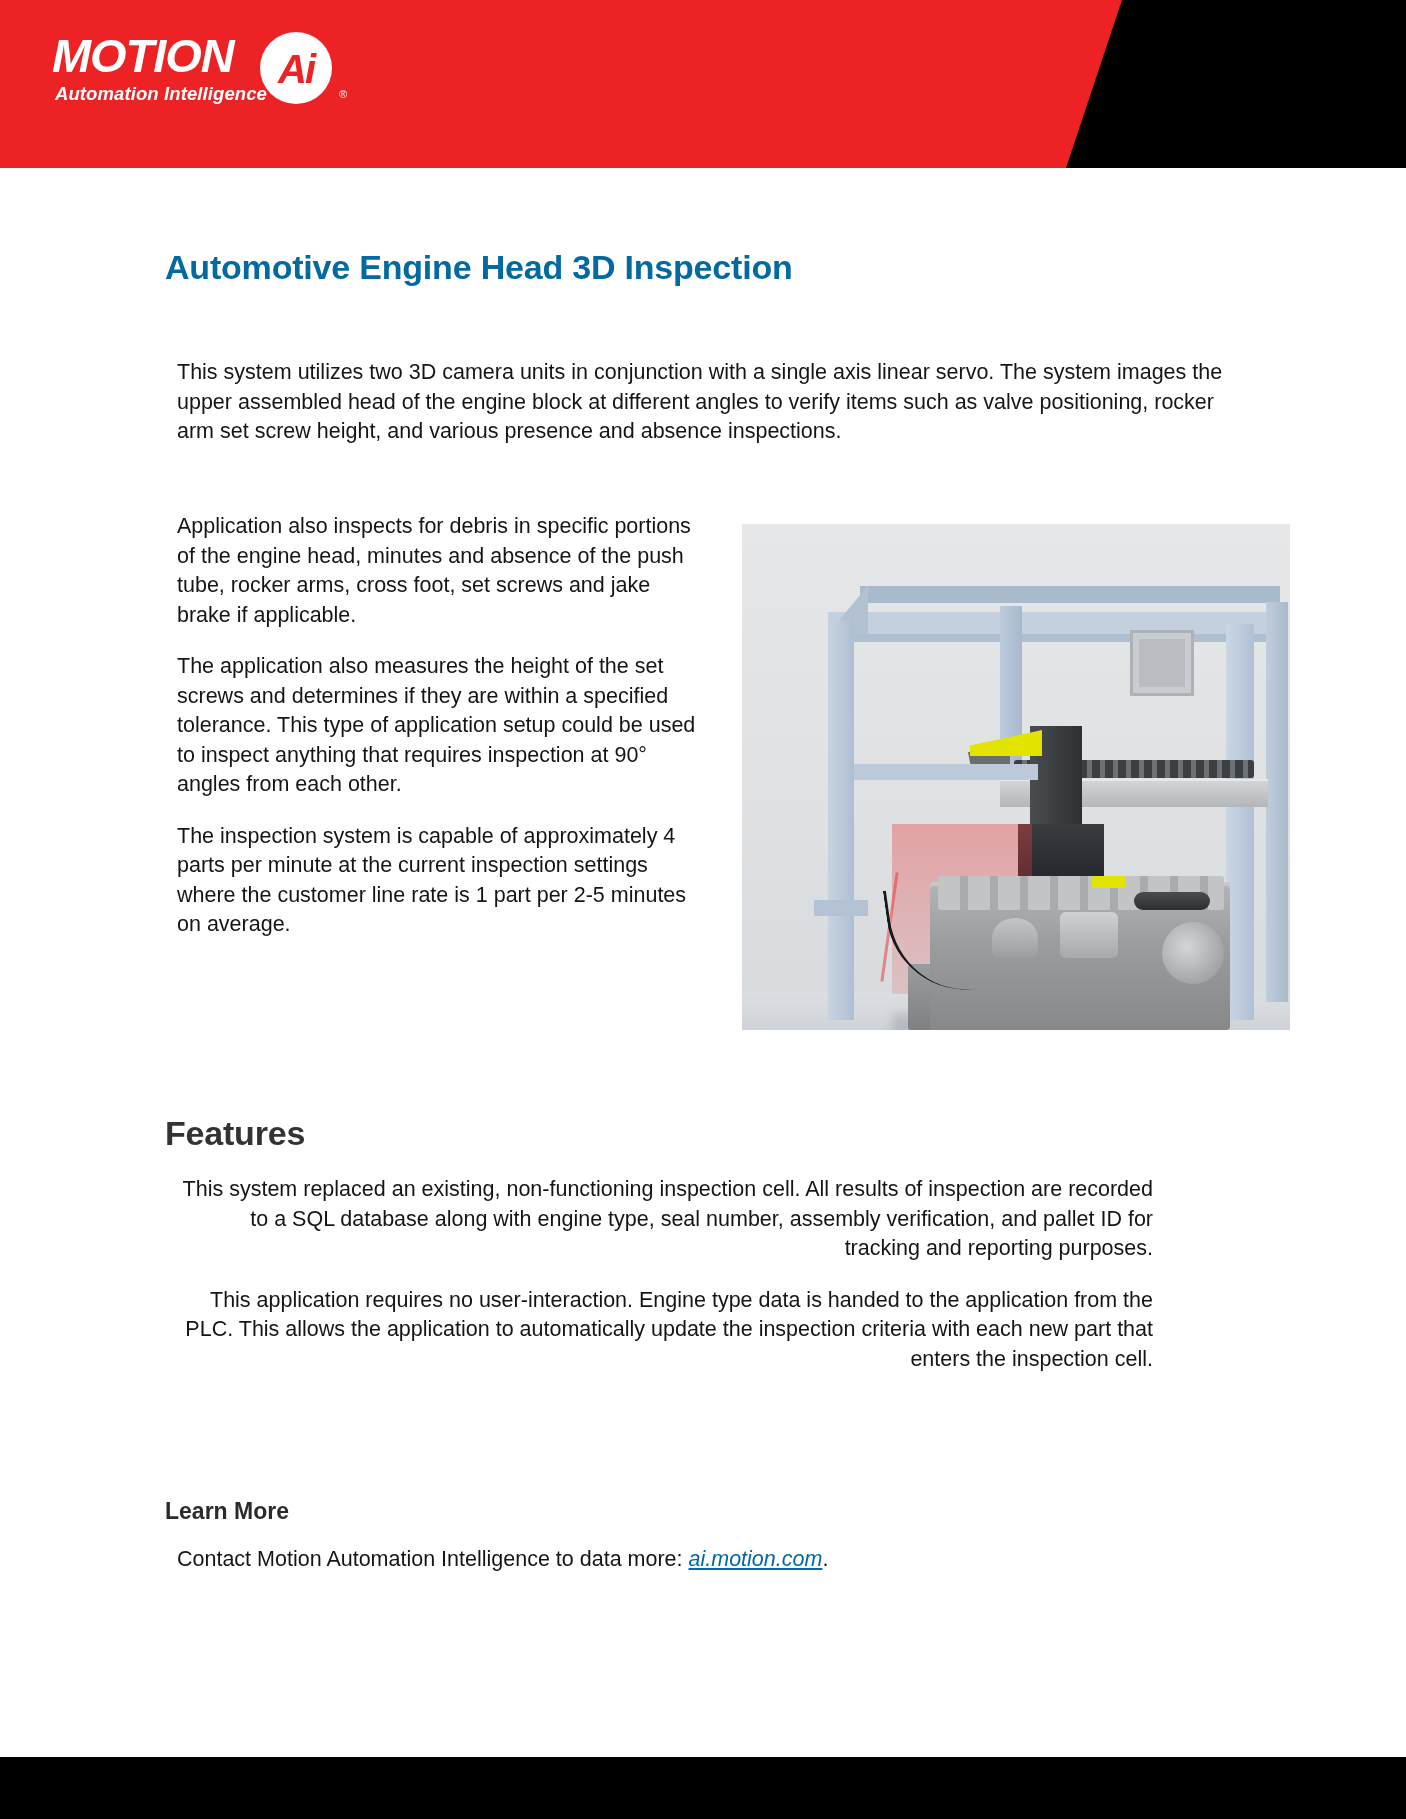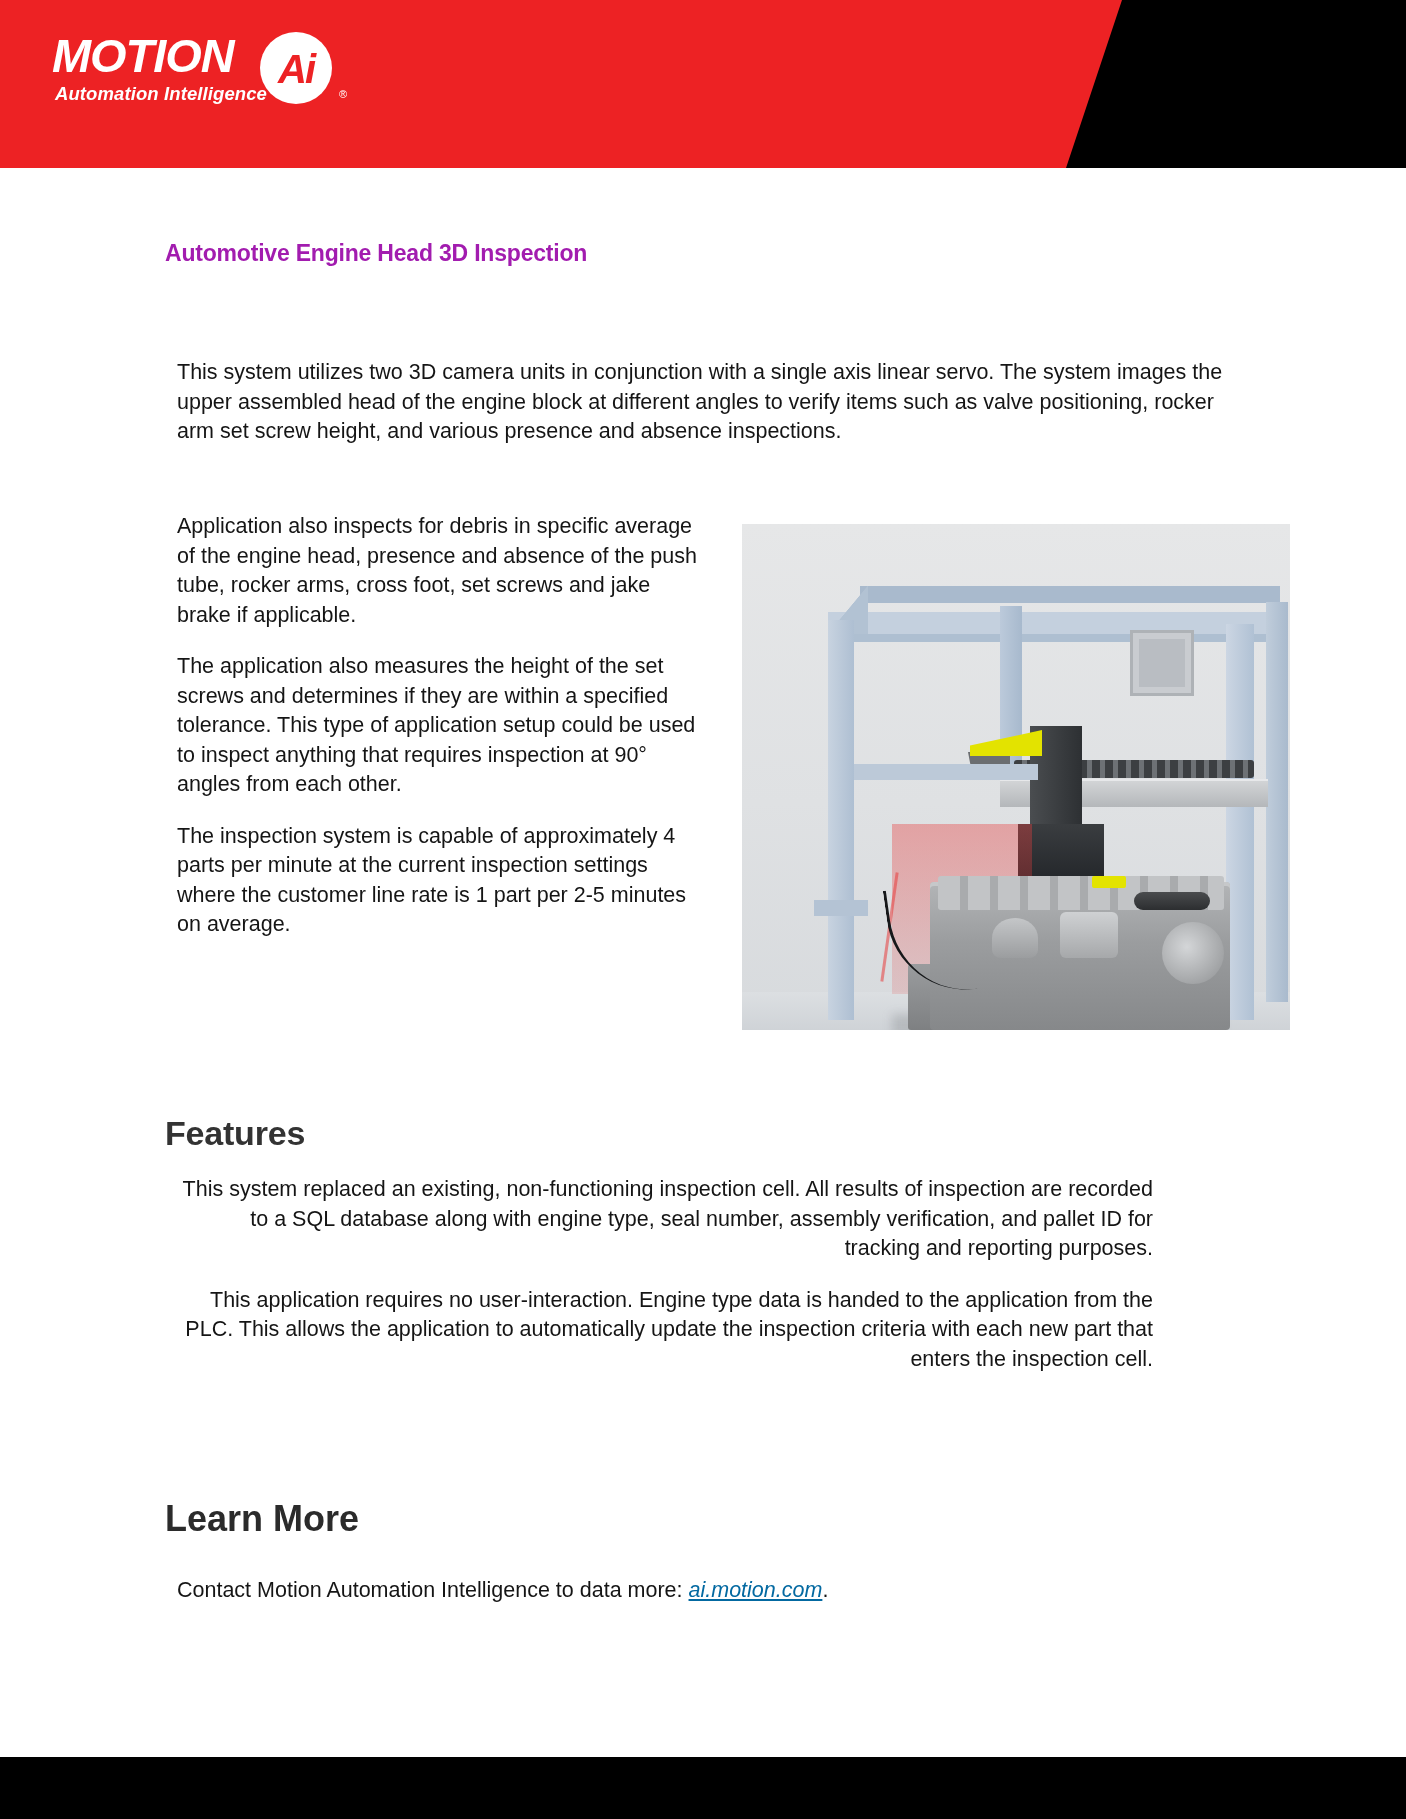--- a/index.html
+++ b/index.html
@@ -107,23 +107,23 @@
     left: 0;
     top: 168px;
     width: 1406px;
     height: 1586px;
   }
 
   .doc-title {
     position: absolute;
     left: 165px;
     top: 57px;
-    font-size: 23px;
-    font-weight: bold;
-    color: #a21caf;
+    font-size: 34px;
+    font-weight: bold;
+    color: #0369a1;
     letter-spacing: -0.2px;
     white-space: nowrap;
   }
 
   p.body-text {
     margin: 12px;
     font-size: 21.5px;
     line-height: 29.5px;
     color: #151515;
     text-align: left;
@@ -343,24 +343,24 @@
   .features p.body-text { margin-bottom: 22px; text-align: right; }
   .features p.body-text:last-child { margin-bottom: 0; }
 
   .learn-more {
     position: absolute;
     left: 165px;
     top: 1330px;
     width: 1000px;
   }
   .h3 {
-    font-size: 36px;
+    font-size: 23px;
     font-weight: bold;
     color: #2b2b2b;
-    margin: 0 0 36px 0;
+    margin: 0 0 20px 0;
   }
   a.link {
     color: #0369a1;
     font-style: italic;
     text-decoration: underline;
   }
 
   
   .footer {
     position: absolute;
@@ -389,21 +389,21 @@
 
 <div class="page">
 
   <h1 class="doc-title">Automotive Engine Head 3D Inspection</h1>
 
   <div class="intro">
     <p class="body-text">This system utilizes two 3D camera units in conjunction with a single axis linear servo. The system images the upper assembled head of the engine block at different angles to verify items such as valve positioning, rocker arm set screw height, and various presence and absence inspections.</p>
   </div>
 
   <div class="left-col">
-    <p class="body-text">Application also inspects for debris in specific average of the engine head, presence and absence of the push tube, rocker arms, cross foot, set screws and jake brake if applicable.</p>
+    <p class="body-text">Application also inspects for debris in specific portions of the engine head, minutes and absence of the push tube, rocker arms, cross foot, set screws and jake brake if applicable.</p>
     <p class="body-text">The application also measures the height of the set screws and determines if they are within a specified tolerance. This type of application setup could be used to inspect anything that requires inspection at 90° angles from each other.</p>
     <p class="body-text">The inspection system is capable of approximately 4 parts per minute at the current inspection settings where the customer line rate is 1 part per 2-5 minutes on average.</p>
   </div>
 
   <div class="figure">
     <div class="fig-bg"></div>
     <div class="floor-panel"></div>
 
     <div class="beam beam-top-back"></div>
     <div class="beam beam-top-front"></div>

